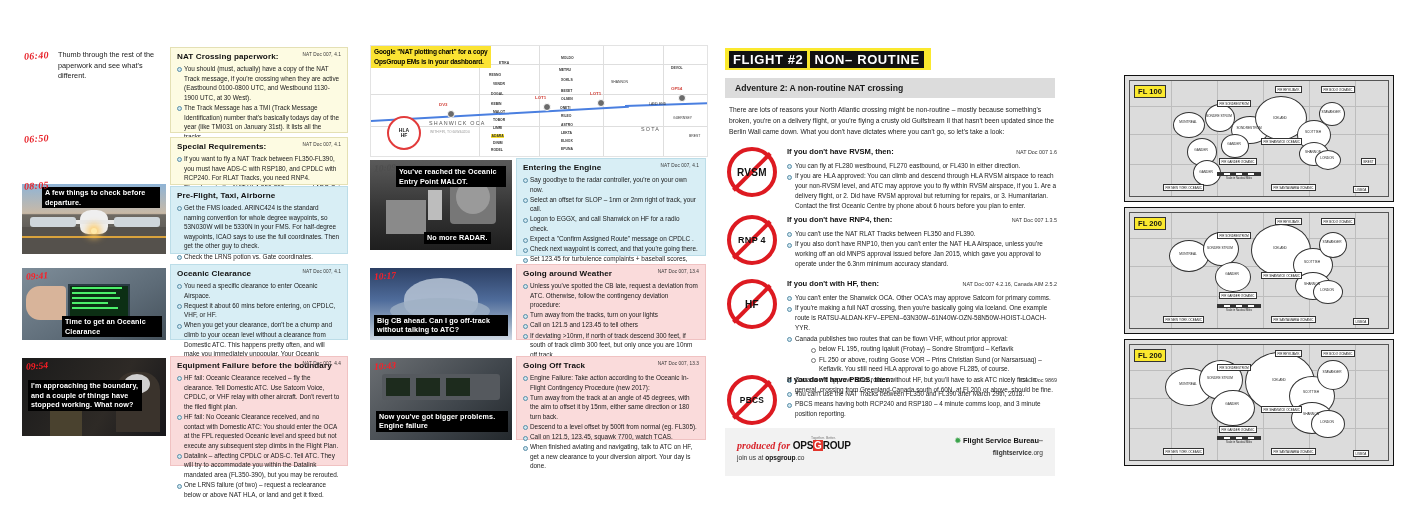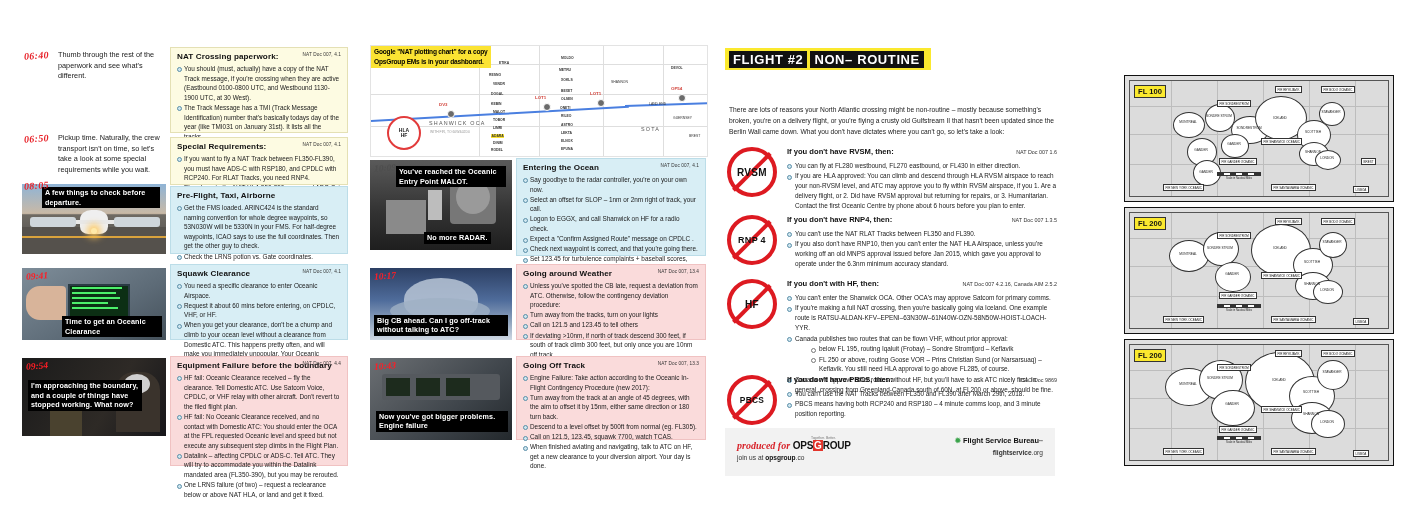--- a/index.html
+++ b/index.html
@@ -128,21 +128,20 @@
       <h4>NAT Crossing paperwork:</h4>
       <ul>
         <li>You should (must, actually) have a copy of the NAT Track message, if you're crossing when they are active (Eastbound 0100-0800 UTC, and Westbound 1130-1900 UTC, at 30 West).</li>
         <li>The Track Message has a TMI (Track Message Identification) number that's basically todays day of the year (like TMI031 on January 31st). It lists all the tracks.</li>
         <li>You should have an Oceanic Checklist.</li>
         <li>You should have a Plotting Chart for the NAT</li>
       </ul>
     </div>
 
     <div class="timecode" style="position:absolute;left:24px;top:133px;">06:50</div>
-    <div class="leftnote" style="position:absolute;left:58px;top:133px;width:105px;">Pickup time. Naturally, the crew transport isn't on time, so let's take a look at some special requirements while you wait.</div>
     <div class="card cream" style="position:absolute;left:170px;top:137px;width:178px;height:48px;">
       <div class="ref">NAT Doc 007, 4.1</div>
       <h4>Special Requirements:</h4>
       <ul>
         <li>If you want to fly a NAT Track between FL350-FL390, you must have ADS-C with RSP180, and CPDLC with RCP240. For RLAT Tracks, you need RNP4.</li>
         <li>Elsewhere in the NAT HLA 350-390, you need ADS-C + CPDLC.</li>
       </ul>
     </div>
 
     <div class="timecode" style="position:absolute;left:24px;top:180px;z-index:5;">08:05</div>
@@ -173,21 +172,21 @@
       <div style="position:absolute;left:50px;top:19px;width:50px;height:2px;background:#4cf06a;"></div>
       <div style="position:absolute;left:50px;top:24px;width:44px;height:2px;background:#4cf06a;"></div>
       <div style="position:absolute;left:50px;top:29px;width:48px;height:2px;background:#4cf06a;"></div>
       <div style="position:absolute;left:50px;top:34px;width:36px;height:2px;background:#4cf06a;"></div>
       <div style="position:absolute;left:50px;top:39px;width:46px;height:2px;background:#4cf06a;"></div>
       <div style="position:absolute;left:4px;top:18px;width:40px;height:34px;background:#d8b49a;border-radius:14px 4px 4px 14px;"></div>
       <div class="cap" style="left:40px;top:48px;width:94px;">Time to get an Oceanic Clearance</div>
     </div>
     <div class="card blue" style="position:absolute;left:170px;top:264px;width:178px;height:76px;">
       <div class="ref">NAT Doc 007, 4.1</div>
-      <h4>Squawk Clearance</h4>
+      <h4>Oceanic Clearance</h4>
       <ul>
         <li>You need a specific clearance to enter Oceanic Airspace.</li>
         <li>Request it about 60 mins before entering, on CPDLC, VHF, or HF.</li>
         <li>When you get your clearance, don't be a chump and climb to your ocean level without a clearance from Domestic ATC. This happens pretty often, and will make you immediately unpopular. Your Oceanic Clearance is valid from the Oceanic Entry Point (OEP) only.</li>
       </ul>
     </div>
 
     <div class="photo" style="position:absolute;left:22px;top:358px;width:144px;height:78px;
          background:linear-gradient(120deg,#1b1b1b,#2e2a26 60%,#16161a);">
       <div class="tc">09:54</div>
@@ -280,21 +279,21 @@
       <div class="tc">10:09</div>
       <div style="position:absolute;left:80px;top:14px;width:46px;height:50px;background:#777;border-radius:4px;"></div>
       <div style="position:absolute;left:86px;top:20px;width:34px;height:34px;border-radius:50%;background:#9a9a9a;"></div>
       <div style="position:absolute;left:16px;top:40px;width:40px;height:34px;background:#8a8a8a;"></div>
       <div style="position:absolute;left:58px;top:30px;width:14px;height:30px;background:#bdbdbd;"></div>
       <div class="cap" style="left:26px;top:6px;width:104px;">You've reached the Oceanic Entry Point MALOT.</div>
       <div class="cap" style="left:54px;bottom:6px;">No more RADAR.</div>
     </div>
     <div class="card blue" style="position:absolute;left:156px;top:158px;width:190px;height:98px;">
       <div class="ref">NAT Doc 007, 4.1</div>
-      <h4>Entering the Ocean</h4>
+      <h4>Entering the Engine</h4>
       <ul>
         <li>Say goodbye to the radar controller, you're on your own now.</li>
         <li>Select an offset for SLOP – 1nm or 2nm right of track, your call.</li>
         <li>Logon to EGGX, and call Shanwick on HF for a radio check.</li>
         <li>Expect a "Confirm Assigned Route" message on CPDLC .</li>
         <li>Check next waypoint is correct, and that you're going there.</li>
         <li>Set 123.45 for turbulence complaints + baseball scores, and 121.5.</li>
         <li>Squawk 2000, 30 minutes after passing the OEP.</li>
       </ul>
       <div class="note">If you do have to make a voice position report, then do it like this:</div>
@@ -342,20 +341,21 @@
         <li>When finished aviating and navigating, talk to ATC on HF, get a new clearance to your diversion airport. Your day is done.</li>
       </ul>
     </div>
   </div>
 
   <div class="col col3">
     <div style="position:absolute;left:10px;top:48px;" class="flagbanner">
       <span>FLIGHT #2</span><span>NON– ROUTINE</span>
     </div>
 
+    <div class="advbar" style="position:absolute;left:10px;top:78px;width:330px;box-sizing:border-box;">Adventure 2: A non-routine NAT crossing</div>
 
     <div class="intro" style="position:absolute;left:12px;top:104px;width:328px;">There are lots of reasons your North Atlantic crossing might be non-routine – mostly because something's broken, you're on a delivery flight, or you're flying a crusty old Gulfstream II that hasn't been updated since the Berlin Wall came down. What you don't have dictates where you can't go, so let's take a look:</div>
 
     <div class="qblock" style="position:absolute;left:12px;top:140px;width:330px;">
       <div class="nosign">
         <div class="ring"></div>
           <div class="slash"></div>
         <div class="lbl">RVSM</div>
       </div>
       <div class="qbody">

